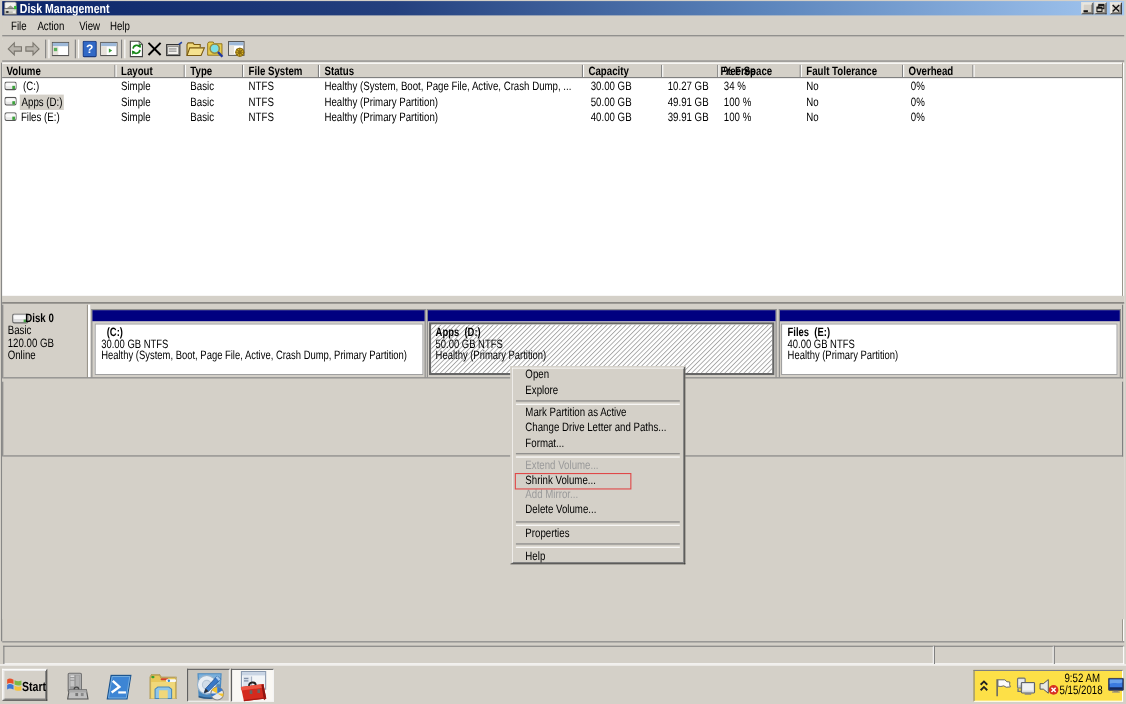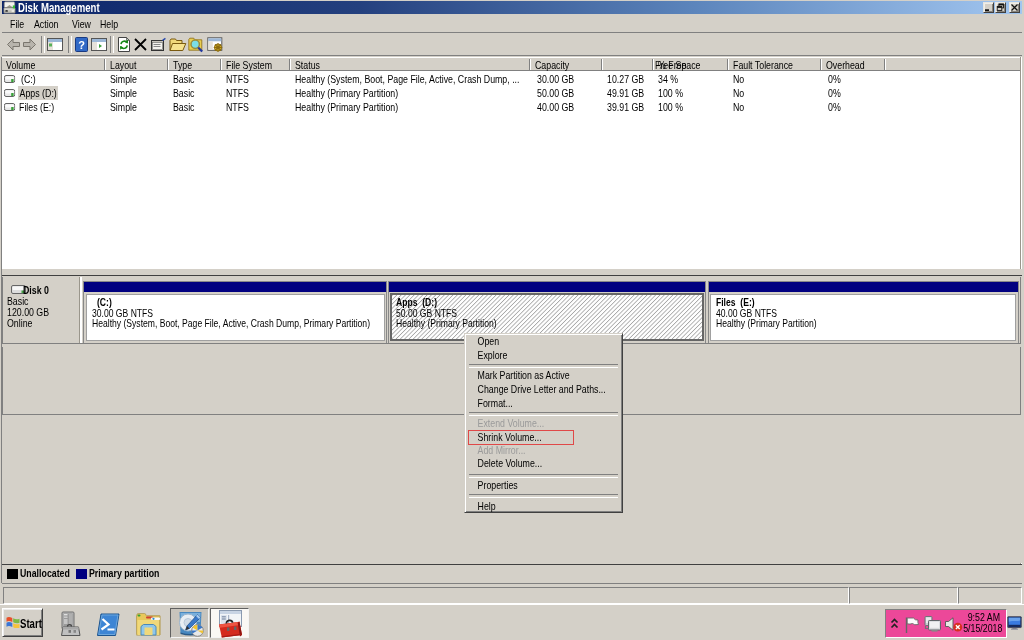--- a/index.html
+++ b/index.html
@@ -19,21 +19,21 @@
  border-top:1px solid #808080;border-bottom:1px solid #fff;}
 #toolbar{position:absolute;left:2px;top:34px;right:2px;height:22px;background:#d4d0c8;}
 #toolline{position:absolute;left:2px;top:55px;right:2px;height:2px;
  border-top:1px solid #808080;border-bottom:1px solid #fff;}
 .tsep{position:absolute;top:2px;width:2px;height:17px;border-left:1px solid #808080;border-right:1px solid #fff;}
 
 #toppane{position:absolute;left:2px;top:57px;width:1018px;height:212px;background:#fff;}
 #hdr{position:absolute;left:0;top:0;width:1018px;height:14px;background:#d4d0c8;border-top:1px solid #fff;border-bottom:1px solid #808080;box-sizing:border-box;}
 .hsepd{position:absolute;top:1px;width:1px;height:11px;background:#808080;}
 .hsepw{position:absolute;top:1px;width:1px;height:11px;background:#fff;}
-.hlbl{position:absolute;top:1px;line-height:12px;color:#000;white-space:nowrap;}
+.hlbl{position:absolute;top:1px;line-height:12px;color:#000;white-space:nowrap;font-weight:bold;}
 .row{position:absolute;left:0;width:1020px;height:14px;line-height:14px;color:#000;}
 .cell{position:absolute;top:0;white-space:nowrap;transform:scaleX(0.8);transform-origin:0 50%;}
 .tx{display:inline-block;transform:scaleX(0.8);transform-origin:0 50%;white-space:nowrap;}
 
 #splitter{position:absolute;left:2px;top:269px;width:1020px;height:7px;background:#d4d0c8;border-bottom:1px solid #404040;box-sizing:border-box;}
 #botpane{position:absolute;left:2px;top:276px;width:1020px;height:287px;background:#d4d0c8;}
 .dtext{position:absolute;left:7px;color:#000;white-space:nowrap;transform:scaleX(0.8);transform-origin:0 50%;}
 .ptext{position:absolute;left:6px;color:#000;white-space:nowrap;line-height:11px;transform:scaleX(0.78);transform-origin:0 50%;}
 
 #legend{position:absolute;left:2px;top:564px;width:1020px;height:19px;background:#d4d0c8;border-top:1px solid #404040;box-sizing:border-box;}
@@ -302,26 +302,20 @@
             <span class="ptext" style="left:5px;top:23px;">Healthy (Primary Partition)</span>
           </div>
         </div>
       </div>
       <div class="abs" style="left:0;top:66px;width:1018px;height:1px;background:#808080;"></div>
     </div>
 
     <div class="abs" style="left:0;top:71px;width:1019px;height:68px;border-left:1px solid #808080;border-right:1px solid #808080;box-sizing:border-box;">
       <div class="abs" style="left:0;top:67px;width:1018px;height:1px;background:#808080;"></div>
     </div>
-  </div>
-  <div id="legend">
-    <span style="position:absolute;left:5px;top:4px;width:11px;height:10px;background:#000;"></span>
-    <span style="position:absolute;left:18px;top:2px;font-weight:bold;transform:scaleX(0.8);transform-origin:0 50%;white-space:nowrap;">Unallocated</span>
-    <span style="position:absolute;left:74px;top:4px;width:11px;height:10px;background:#000080;"></span>
-    <span style="position:absolute;left:87px;top:2px;font-weight:bold;transform:scaleX(0.8);transform-origin:0 50%;white-space:nowrap;">Primary partition</span>
   </div>
   <div id="statusbar">
     <div class="spane" style="left:1px;width:844px;"></div>
     <div class="spane" style="left:847px;width:107px;"></div>
     <div class="spane" style="left:956px;width:62px;"></div>
   </div>
 </div>
 <div id="taskbar">
   <div id="startbtn">
     <span class="abs" style="left:3px;top:6px;">
@@ -401,21 +395,21 @@
         <path d="M4 15.5 L24.5 12.8 L27 26 L6.8 28.5 Z" fill="#d42a1e"></path>
         <path d="M4 15.5 L24.5 12.8 L25.1 16 L4.8 18.8 Z" fill="#ee5442"></path>
         <path d="M24.5 12.8 L27 26 L25 27.6 L22.6 13.6 Z" fill="#8e1410"></path>
         <path d="M11.5 14.5 C11 11 17 10.2 17.6 13.7" fill="none" stroke="#222" stroke-width="1.8"></path>
         <rect x="12" y="18.5" width="2.4" height="3.4" fill="#666"></rect>
           <rect x="19" y="17.6" width="2.4" height="3.4" fill="#666"></rect>
         <path d="M6.8 28.5 L27 26 L26.8 24.8 L6.6 27.3 Z" fill="#a81a14"></path>
       </svg>
     </span>
   </div>
-  <div class="abs" style="left:885px;top:4px;width:122px;height:29px;background:#ec4899;border:1px solid;border-color:#808080 #fff #fff #808080;box-sizing:border-box;">
+  <div class="abs" style="left:885px;top:4px;width:136px;height:29px;background:#fde047;border:1px solid;border-color:#808080 #fff #fff #808080;box-sizing:border-box;">
     <span class="abs" style="left:4px;top:7px;">
       <svg width="10" height="14" viewBox="0 0 10 14">
           <path d="M1.5 5.5 L4.5 2.5 L7.5 5.5 M1.5 10.5 L4.5 7.5 L7.5 10.5" fill="none" stroke="#222" stroke-width="1.7"></path>
         </svg>
     </span>
     <span class="abs" style="left:17px;top:5px;">
       <svg width="17" height="19" viewBox="0 0 17 19">
           <path d="M3.5 2.5 L3.5 18" stroke="#666" stroke-width="1.4"></path>
           <path d="M4.2 3 L10.5 3 Q12 5.5 15 5 Q14.5 7.5 15.5 9.5 Q11 10.5 9.5 8.5 Q7 9.5 4.2 8.8 Z" fill="#fcfcfc" stroke="#666" stroke-width="0.9"></path>
         </svg>

